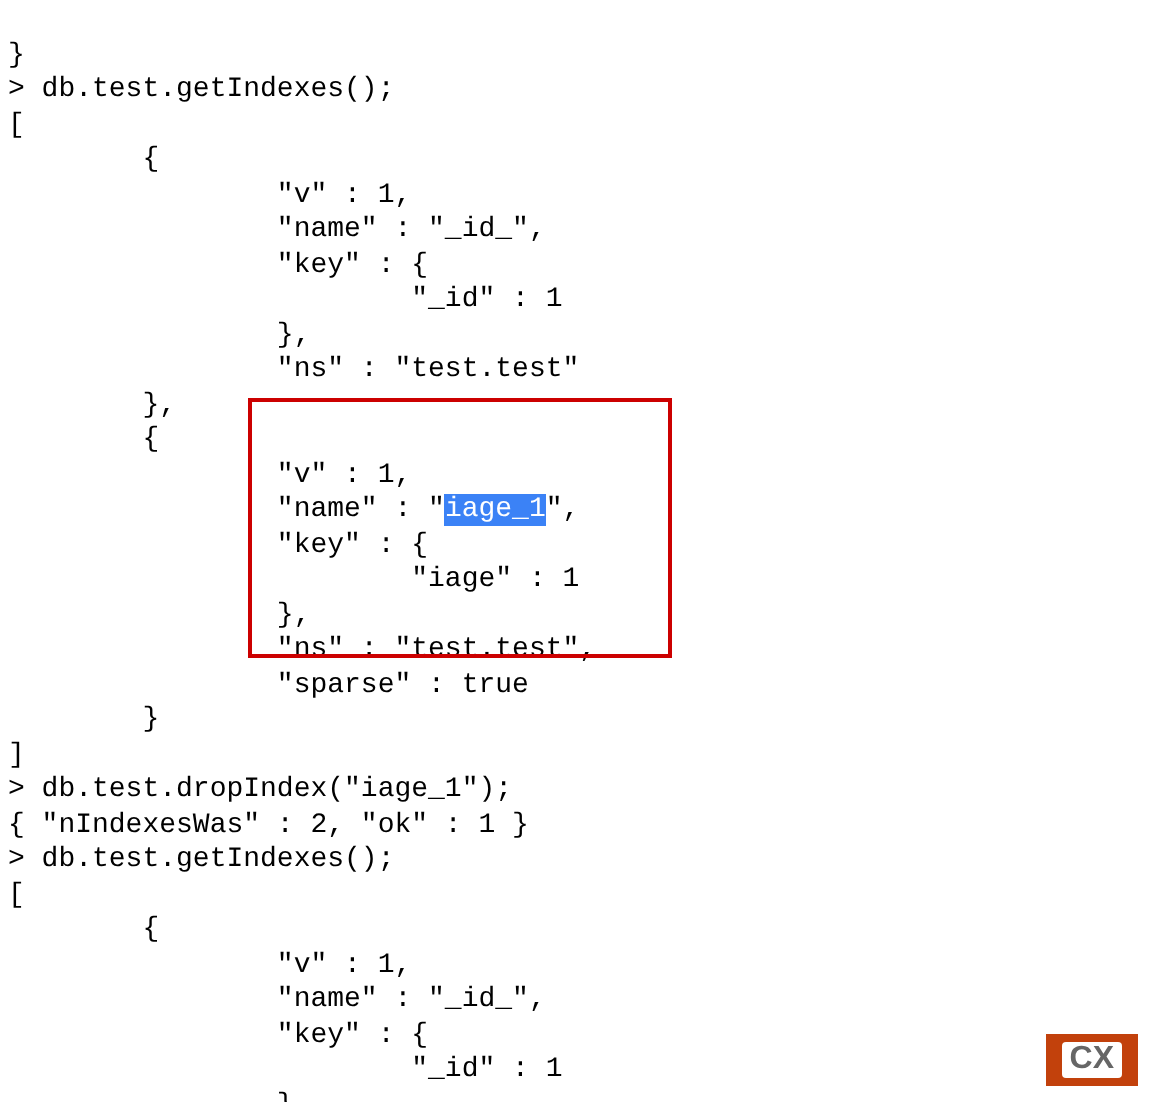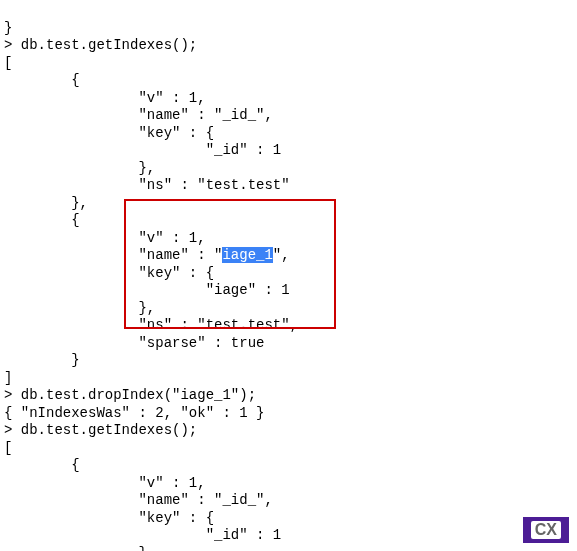--- a/index.html
+++ b/index.html
@@ -28,21 +28,21 @@
     }
     .red-box {
       position: absolute;
       border: 2px solid #cc0000;
       pointer-events: none;
     }
     .watermark {
       position: absolute;
       right: 8px;
       bottom: 8px;
-      background: #4c1d95;
+      background: #c2410c;
       color: #ffffff;
       padding: 4px 8px;
       font-family: Arial, sans-serif;
       font-size: 12px;
       display: flex;
       align-items: flex-end;
       gap: 4px;
     }
     .watermark-logo {
       font-weight: bold;

